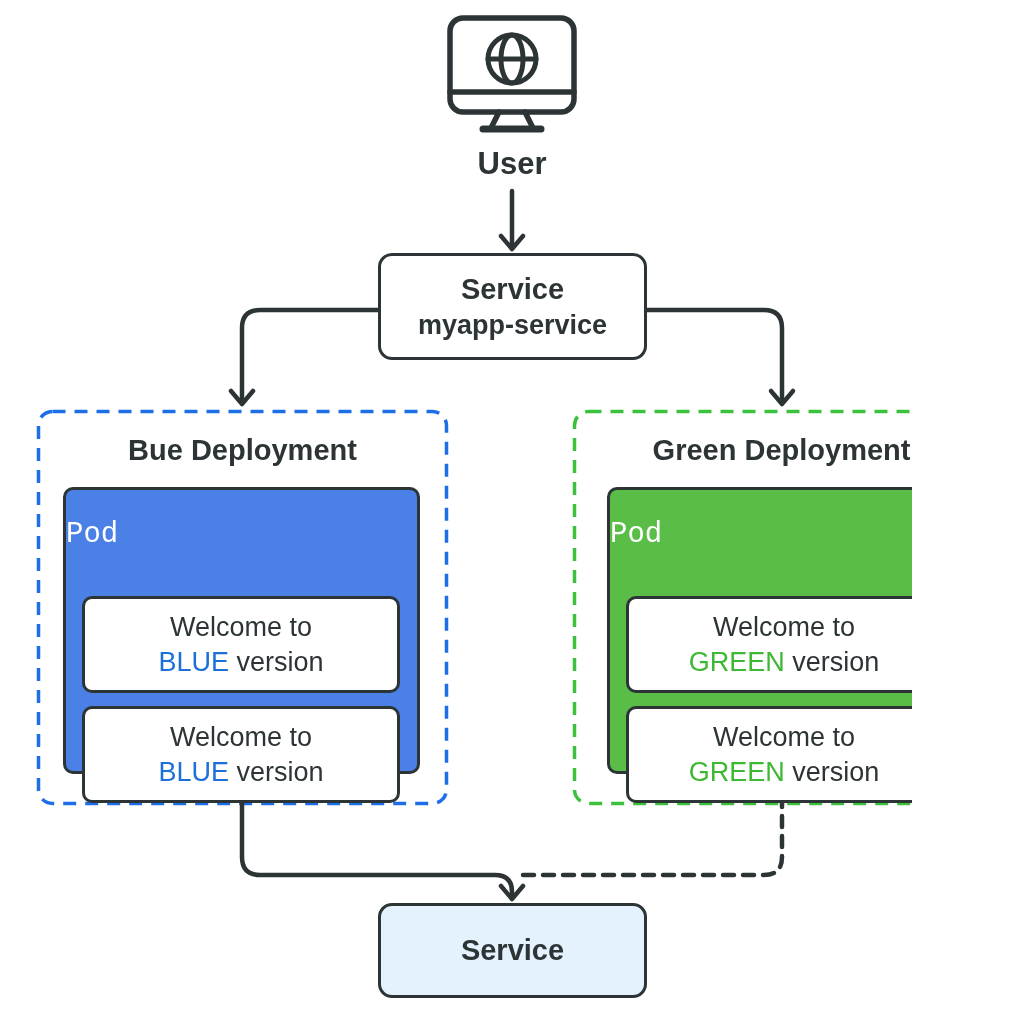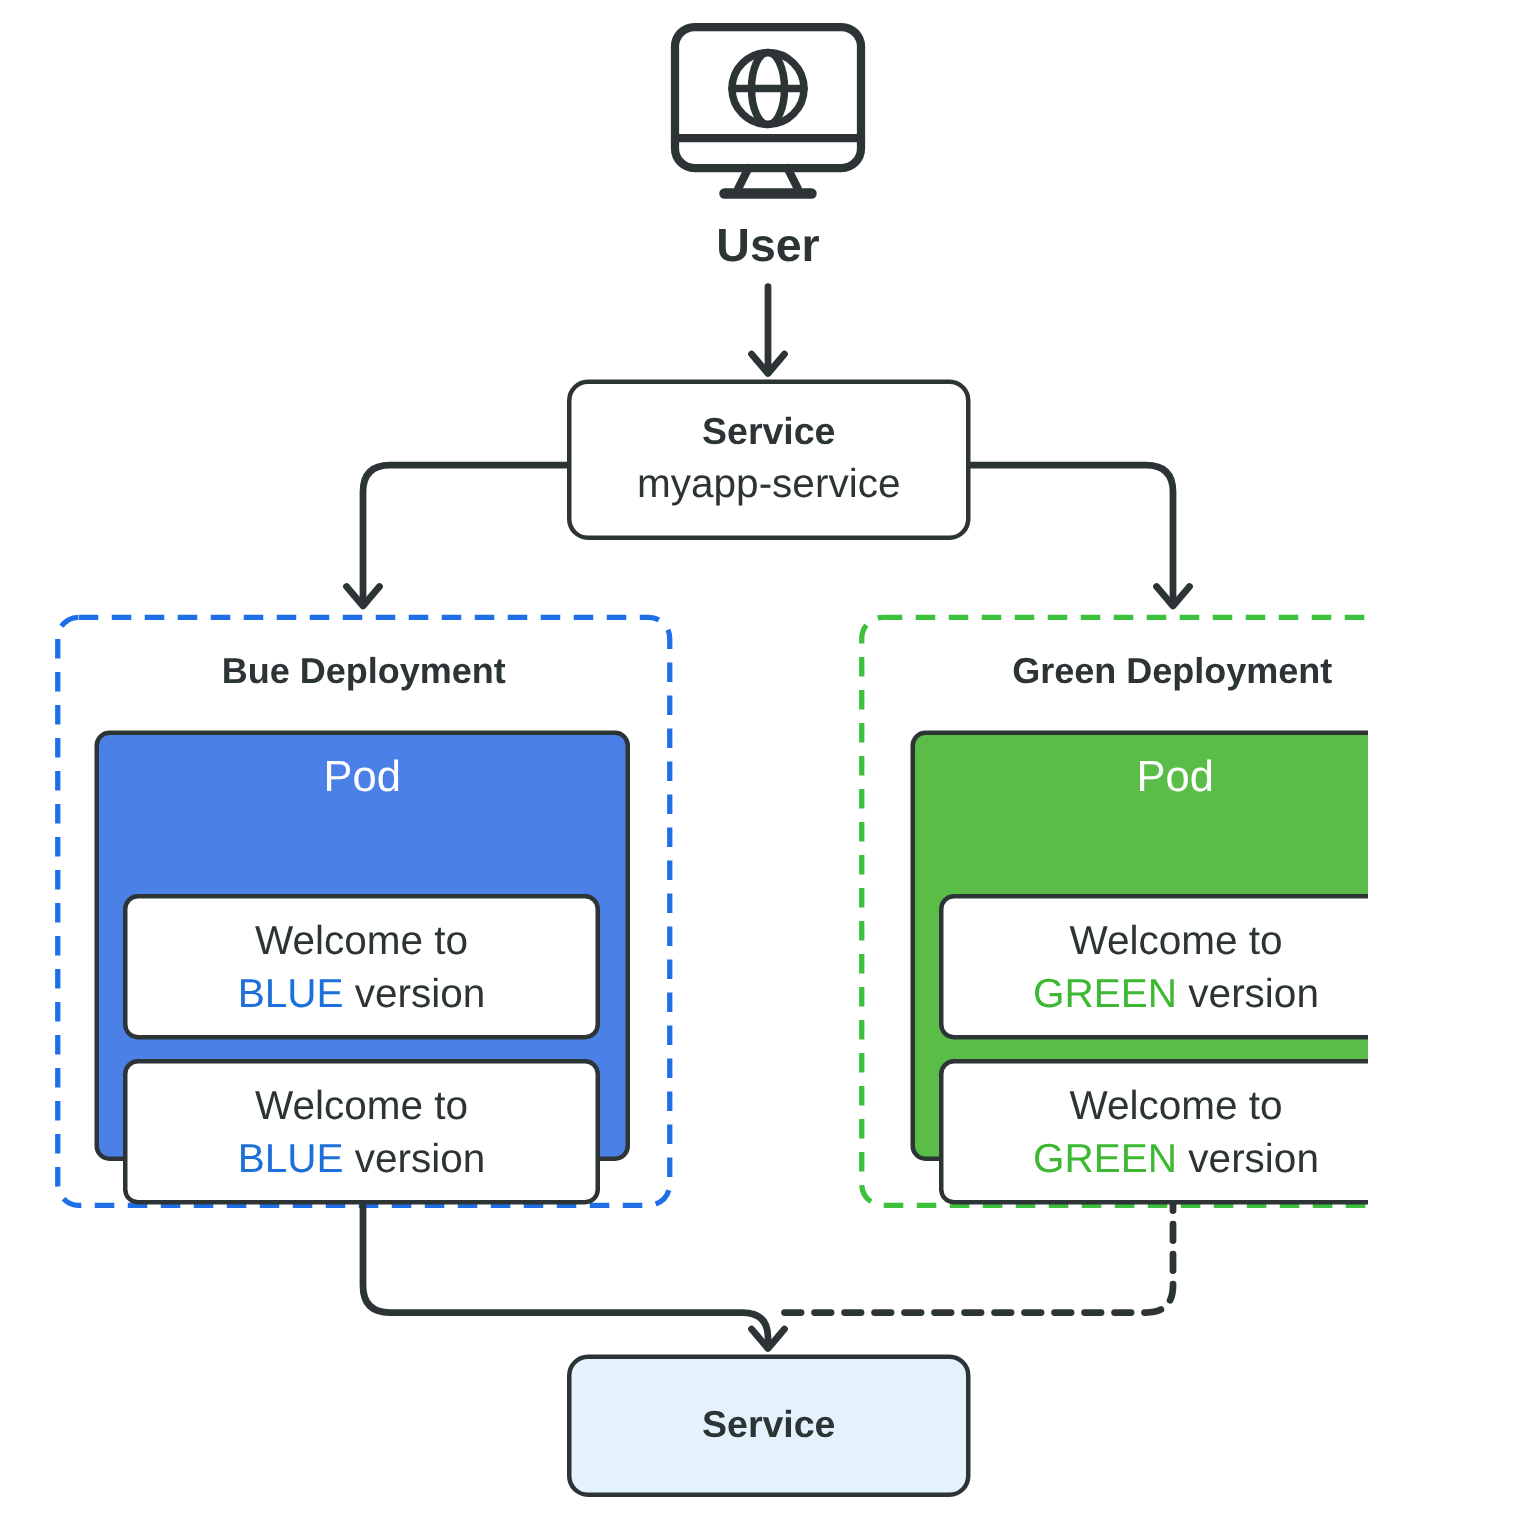--- a/index.html
+++ b/index.html
@@ -6,32 +6,32 @@
   body{font-family:"Liberation Sans","DejaVu Sans",sans-serif;background:#fff;}
   .canvas{position:relative;width:912px;height:1024px;overflow:hidden;color:#2d3436;border-radius:25px;}
   .abs{position:absolute;box-sizing:border-box;}
   svg.overlay{position:absolute;left:0;top:0;width:1024px;height:1024px;pointer-events:none;}
 
   .node-box{
     background:#fff;border:3px solid #2d3436;border-radius:14px;
     display:flex;flex-direction:column;align-items:center;justify-content:center;
     text-align:center;line-height:1.25;
   }
-  .node-title{font-size:25px;font-weight:700;}
-  .node-sub{font-size:27px;font-weight:400;margin-top:2px;}
+  .node-title{font-size:29px;font-weight:700;}
+  .node-sub{font-size:27px;font-weight:700;margin-top:2px;}
 
   .user-label{font-size:31px;font-weight:600;text-align:center;}
 
-  .deploy-title{font-size:24px;font-weight:600;text-align:center;}
+  .deploy-title{font-size:29px;font-weight:600;text-align:center;}
 
   .pod{
     border:3px solid #2d3436;border-radius:10px;
   }
   .pod-label{
-    color:#fff;font-size:29px;font-weight:500;text-align:center;margin-top:12px;
+    color:#fff;font-size:29px;font-weight:500;margin-top:28px;font-family:Liberation Mono, monospace;
   }
   .replica{
     background:#fff;border:3px solid #2d3436;border-radius:10px;
     display:flex;flex-direction:column;align-items:center;justify-content:center;
     text-align:center;font-size:27px;line-height:1.28;margin-top:48px;
   }
 </style>
 </head>
 <body>
 

